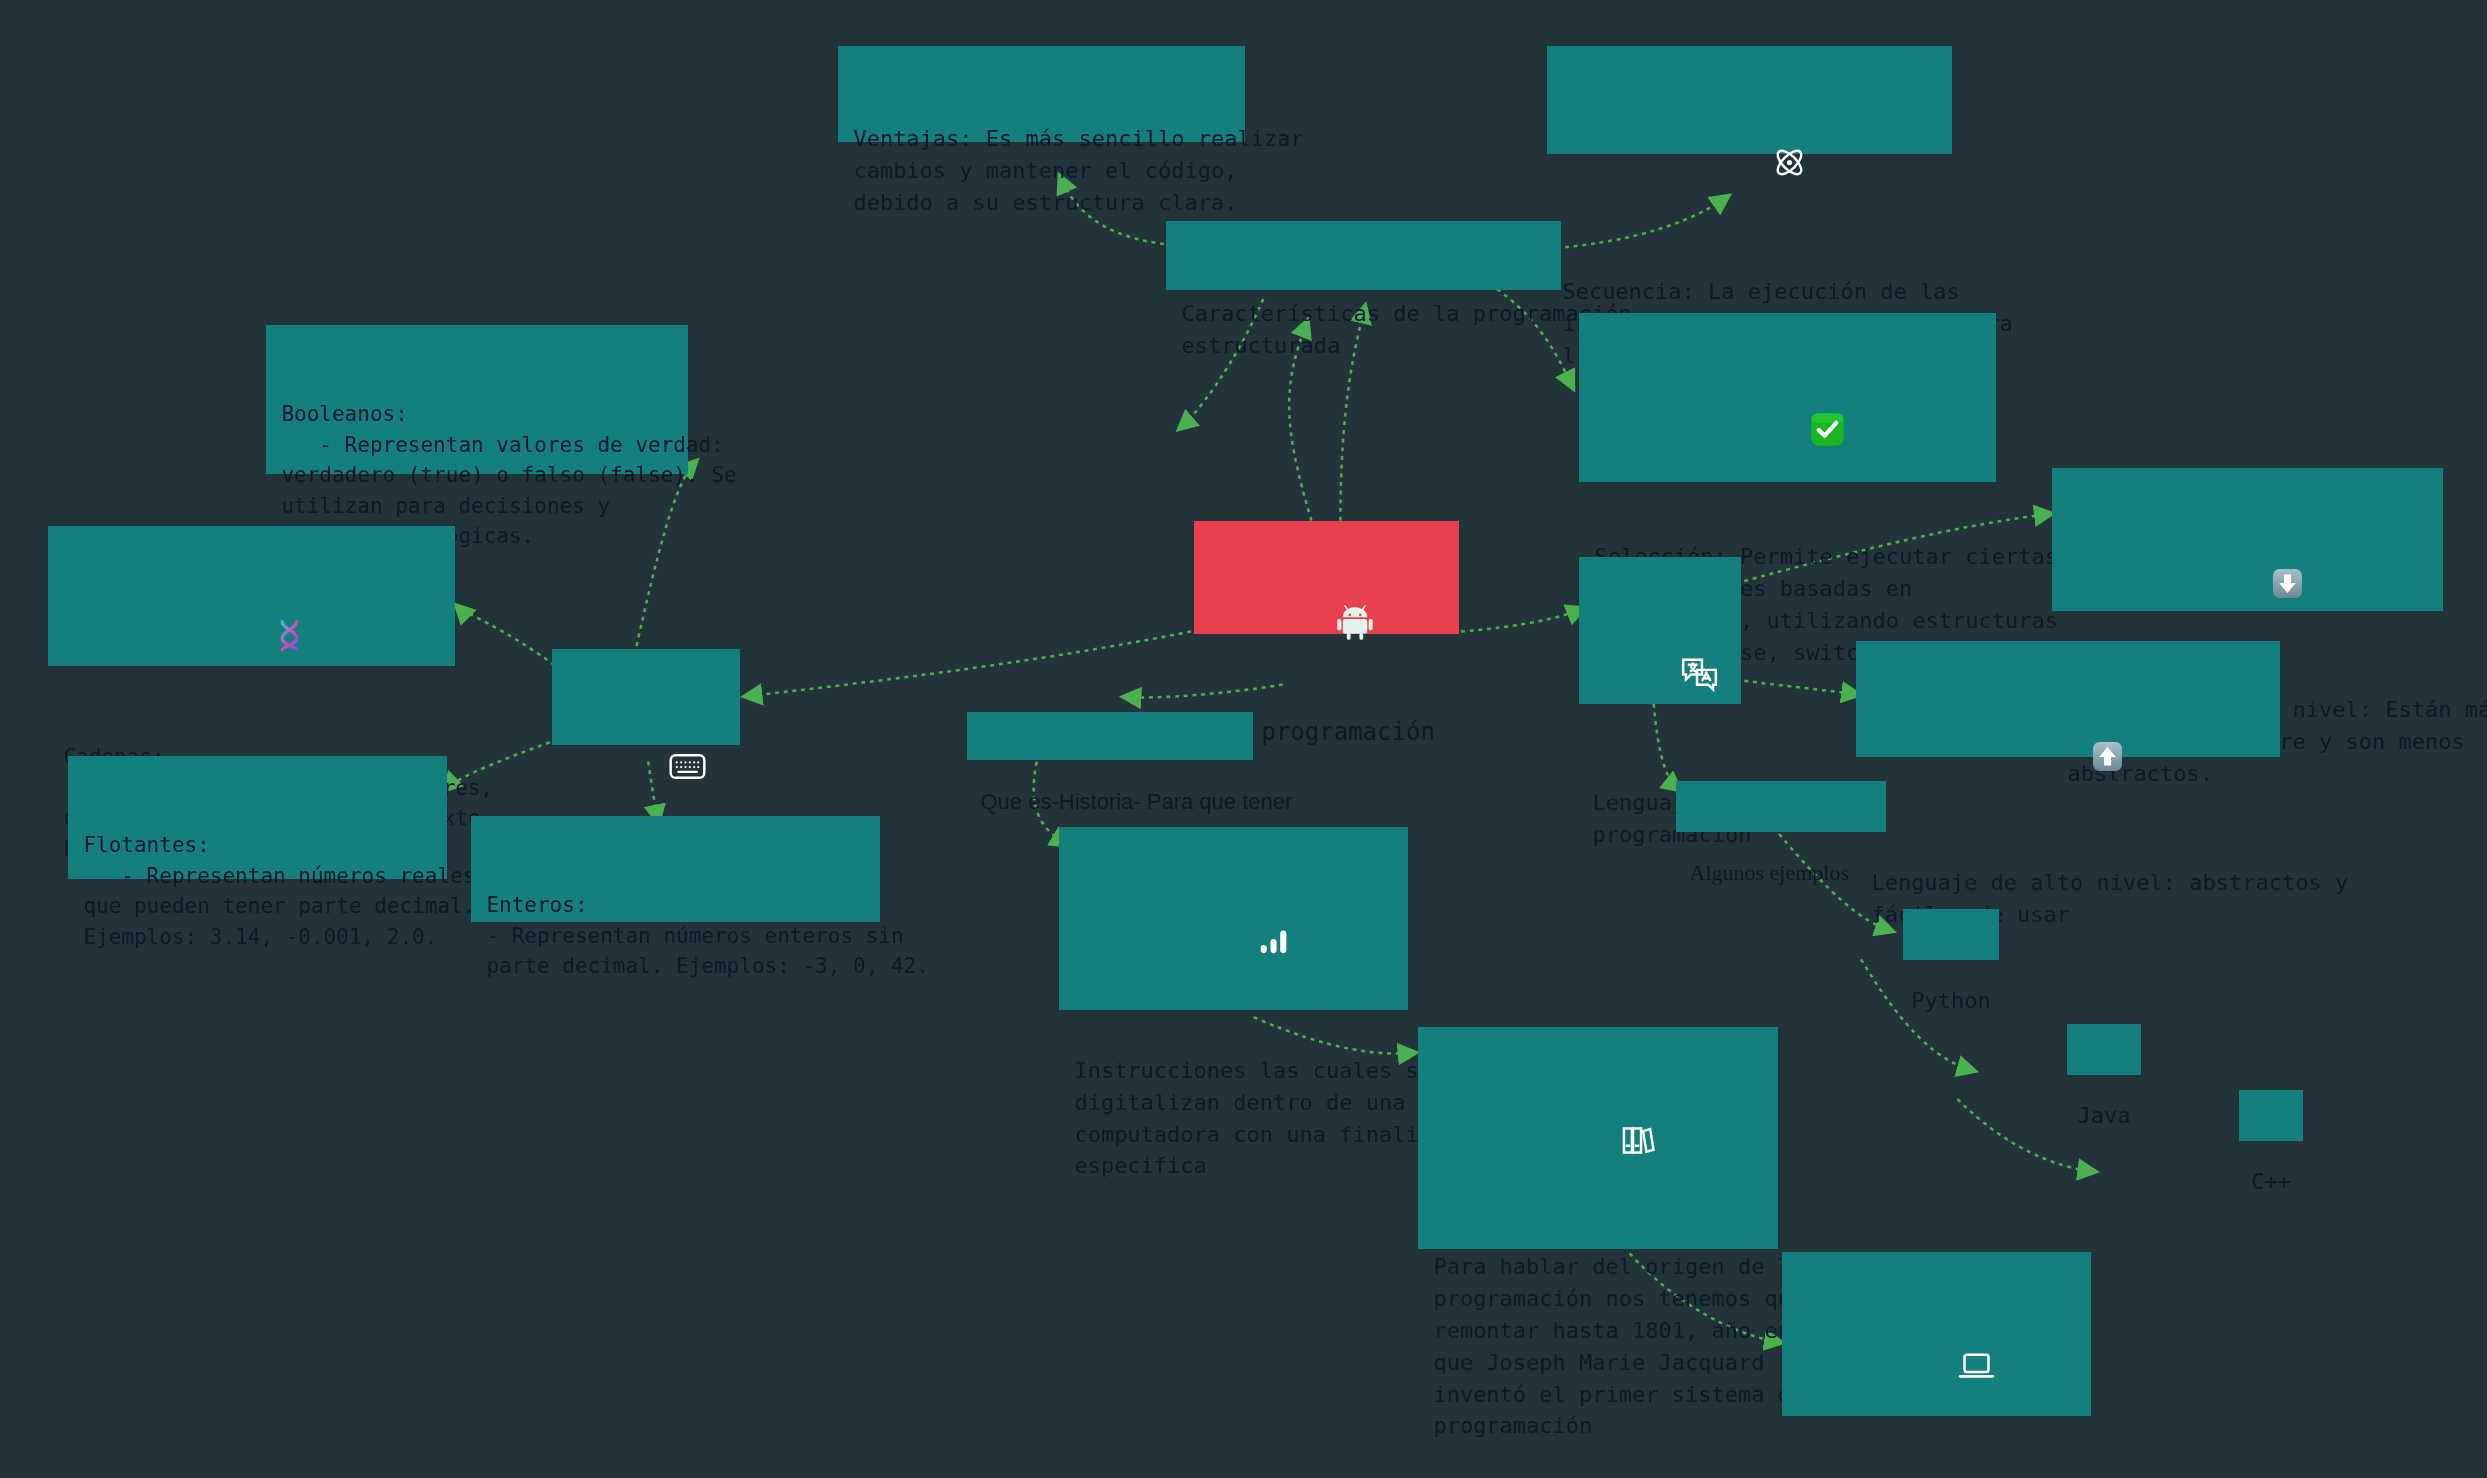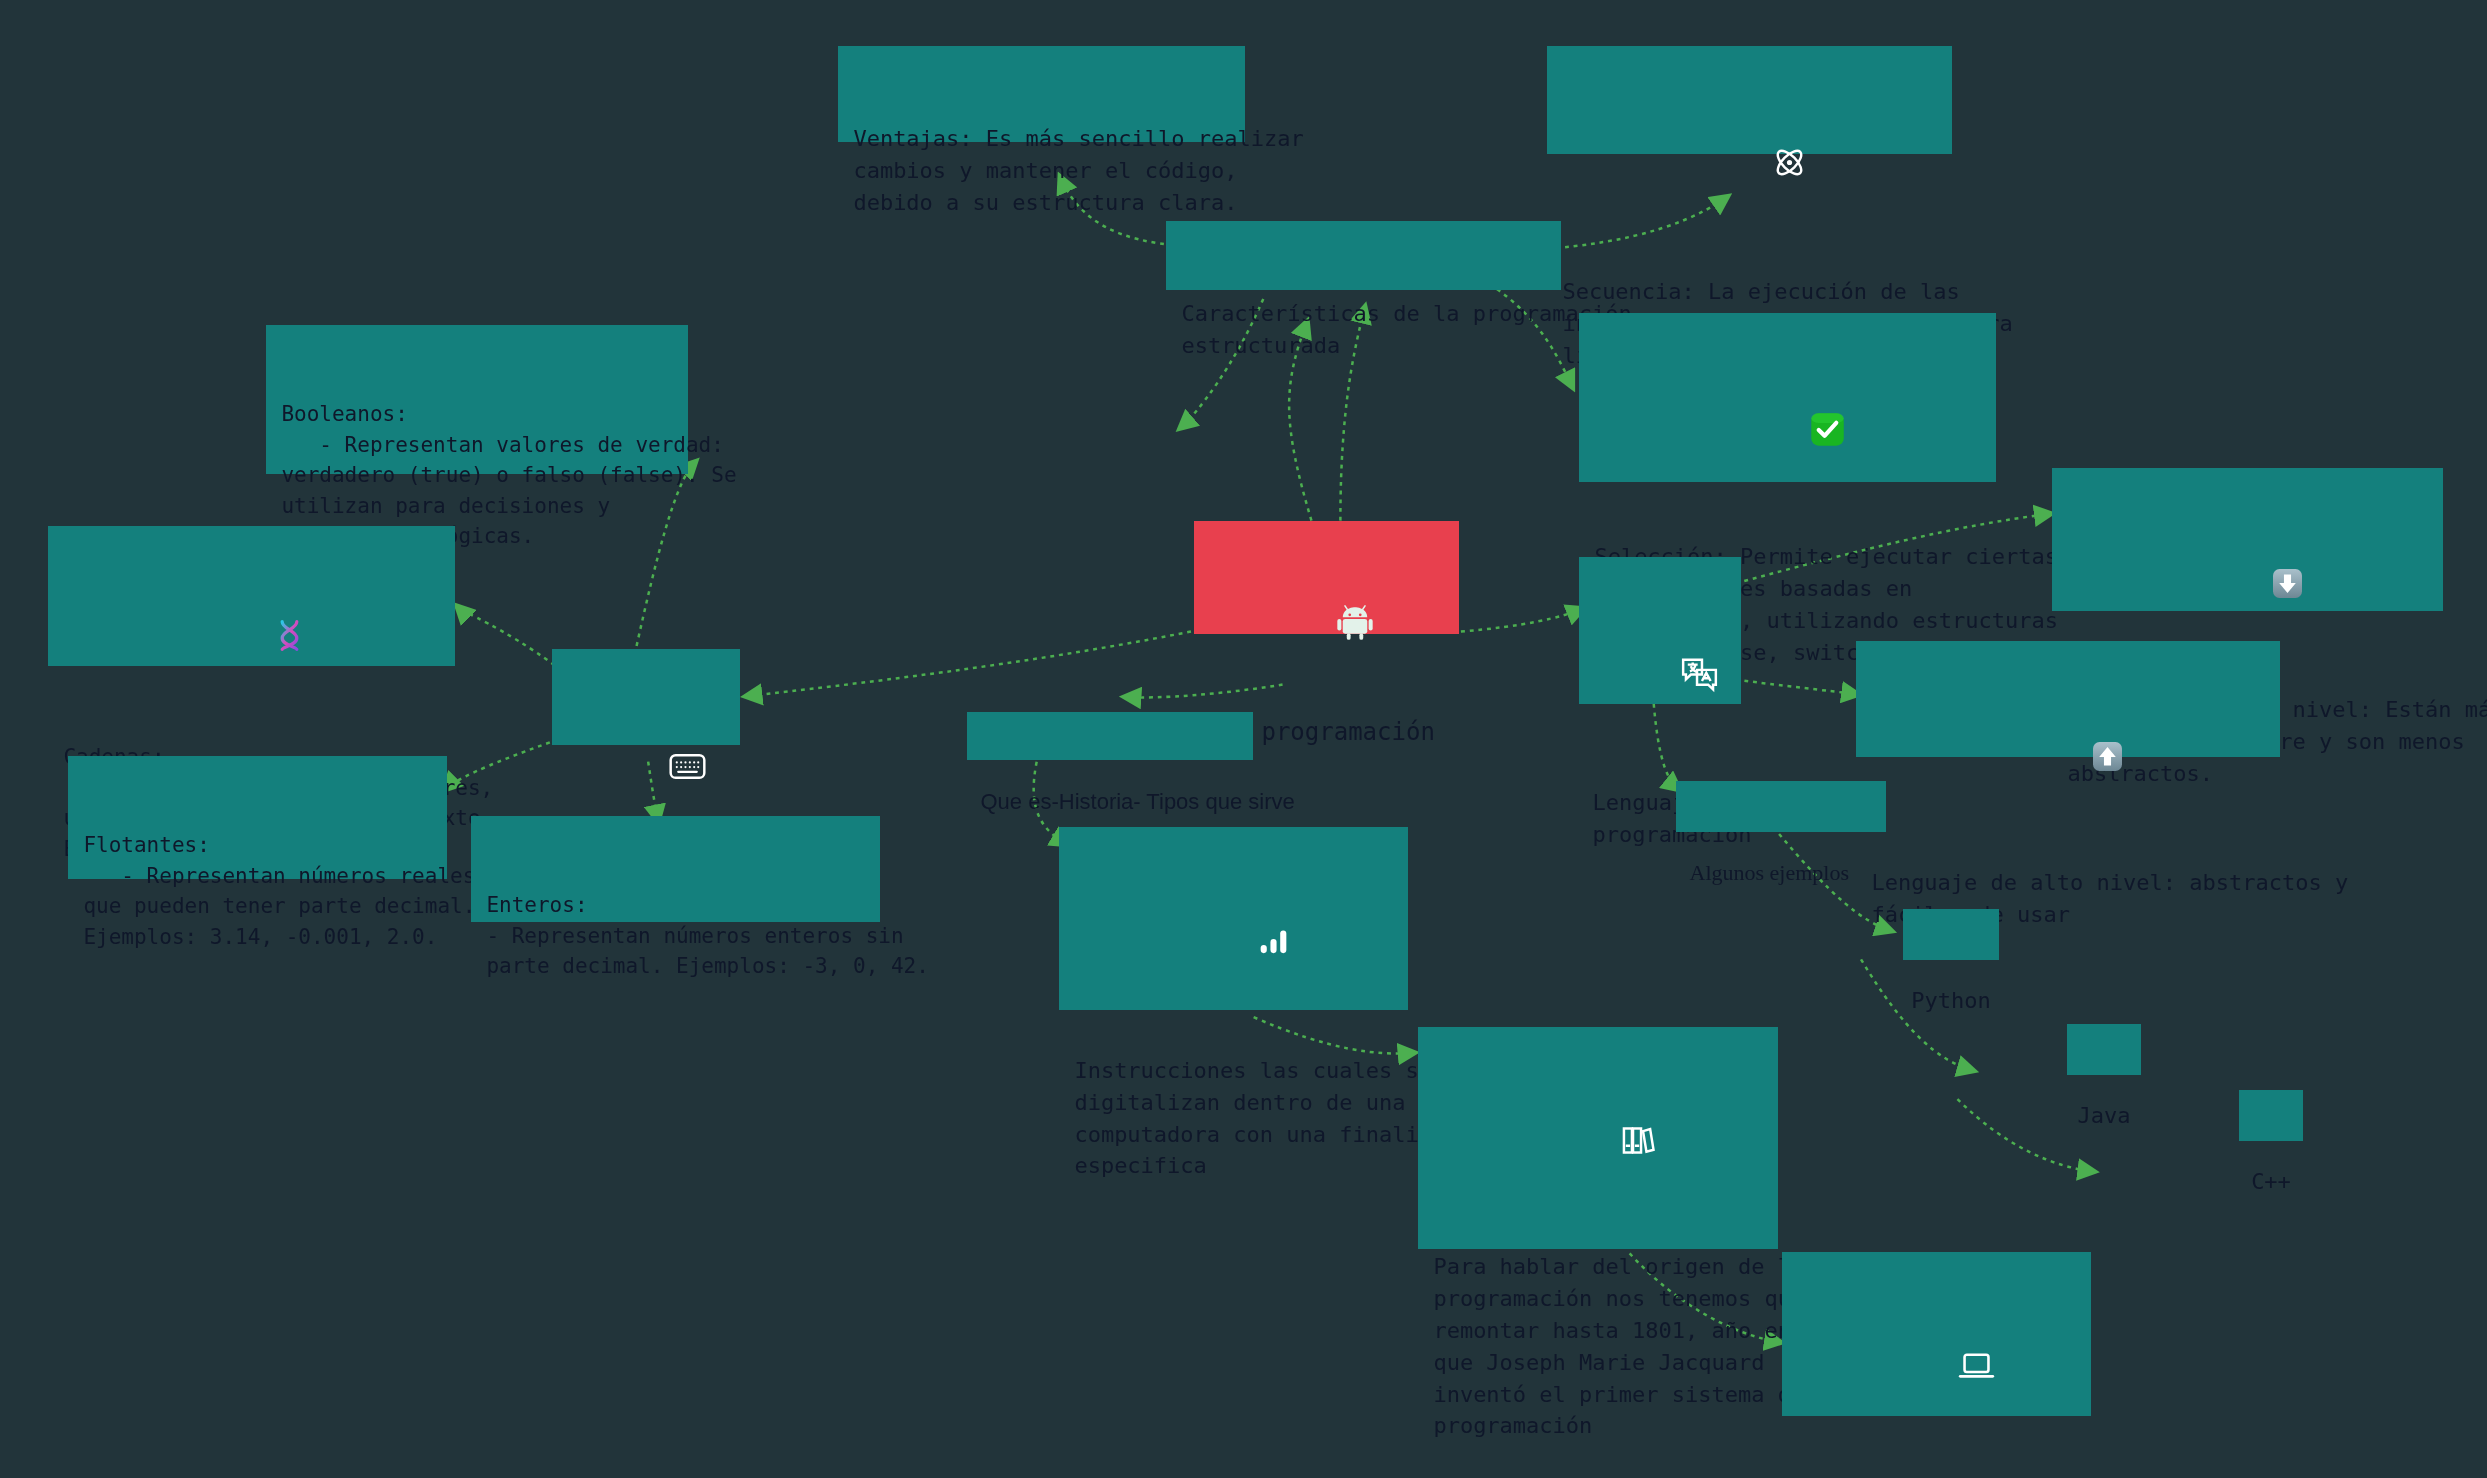--- a/index.html
+++ b/index.html
@@ -215,21 +215,21 @@
 Ejemplos: 3.14, -0.001, 2.0.</span>
   </div>
 
   <div class="node pad fs22" style="left:471px;top:816px;width:409px;height:106px;">
     <span class="txt">Enteros:
 - Representan números enteros sin
 parte decimal. Ejemplos: -3, 0, 42.</span>
   </div>
 
   <div class="node sans fs23" style="left:967px;top:712px;width:286px;height:48px;padding:10.6px 13.5px;">
-    <span class="txt">Que es-Historia- Tipos que sirve</span>
+    <span class="txt">Que es-Historia- Para que tener</span>
   </div>
 
   <div class="node fs23" style="left:1059px;top:827px;width:349px;height:183px;padding:11.6px 15.4px;">
     <span class="ico" style="margin-bottom:9.6px;">
       <svg width="35" height="35" viewBox="0 0 24 24" fill="#ffffff">
         <rect x="3.2" y="14.4" width="4.2" height="5.6" rx="2.1"></rect>
         <rect x="9.9" y="10.2" width="4.2" height="9.8" rx="2.1"></rect>
         <rect x="16.6" y="4.4" width="4.2" height="15.6" rx="2.1"></rect>
       </svg>
     </span>

